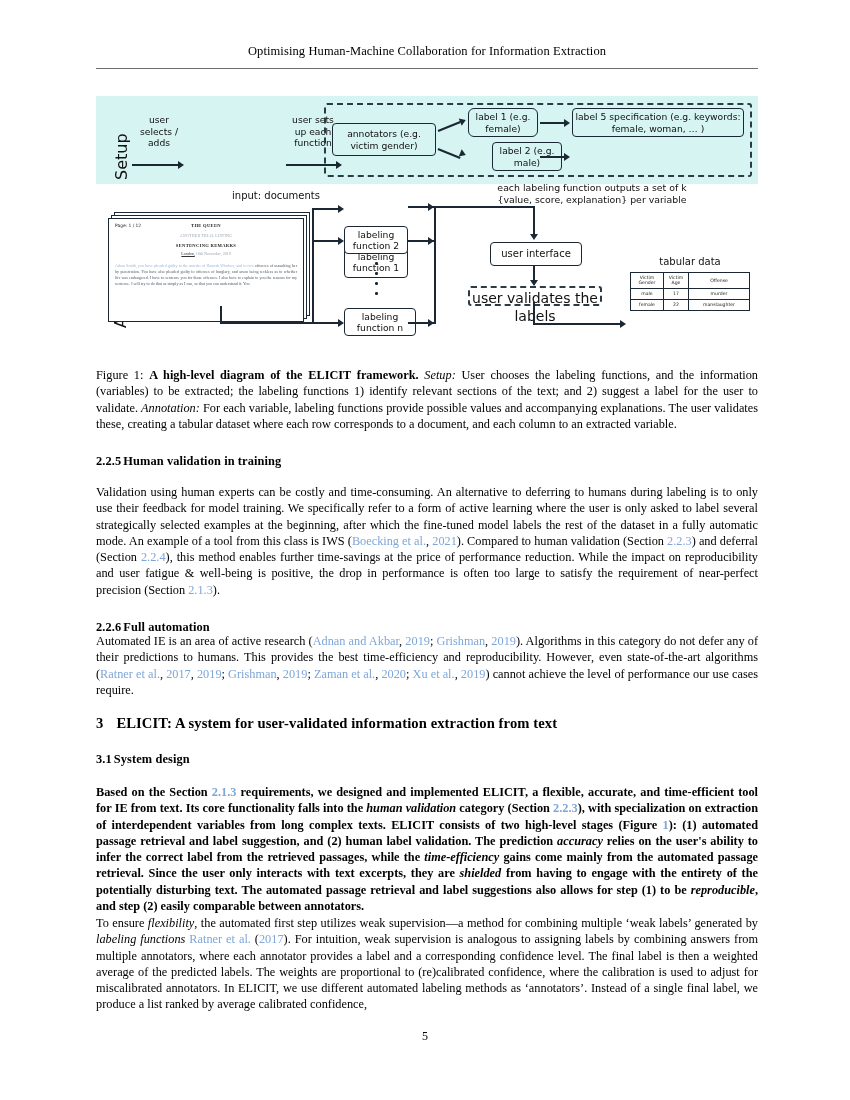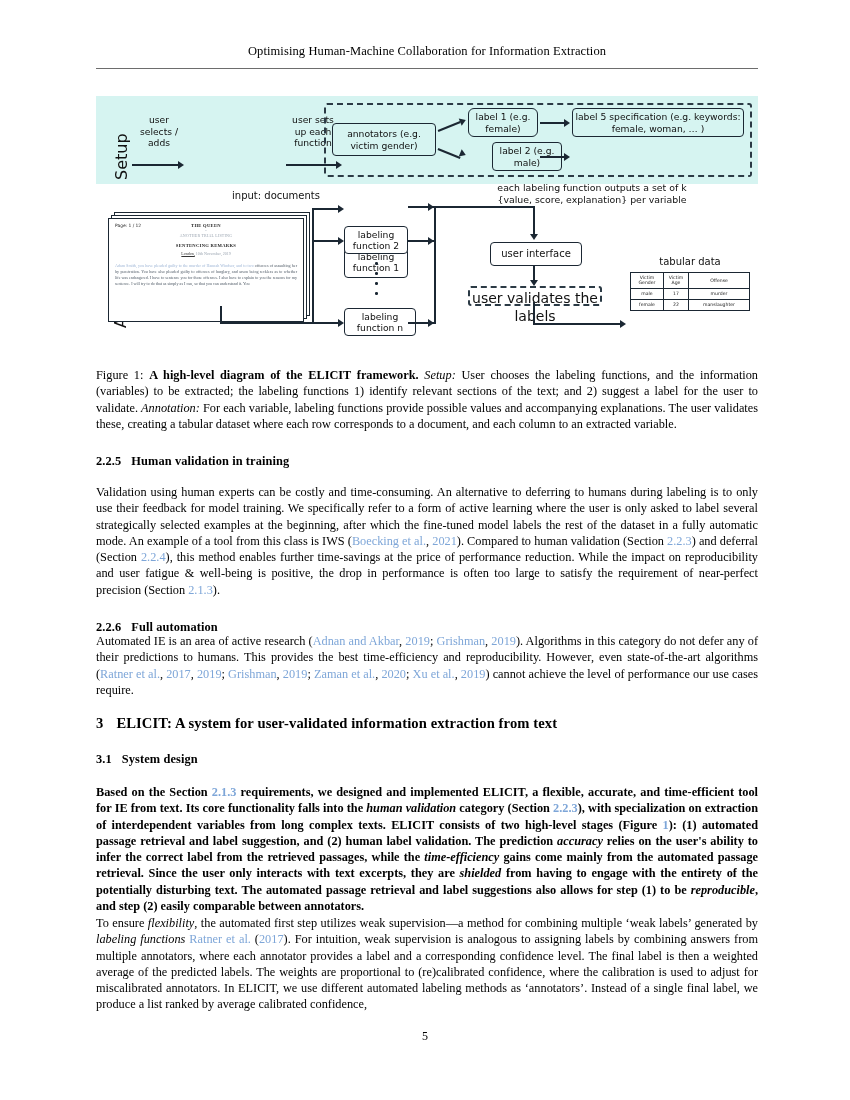--- a/index.html
+++ b/index.html
@@ -227,21 +227,21 @@
     line-height: 16.3px;
     text-align: justify;
     margin: 0;
   }
   h3.sub {
     font-size: 12.4px;
     font-weight: bold;
     margin: 0;
     letter-spacing: .1px;
   }
-  h3.sub .num { margin-right: 10px; }
+  h3.sub .num { margin-right: 2px; }
   h2.sec {
     font-size: 14.6px;
     font-weight: bold;
     margin: 0;
     letter-spacing: .1px;
   }
   h2.sec .num { margin-right: 13px; }
   .cite { color: #7ea6d8; }
   .it { font-style: italic; }
   .bd { font-weight: bold; }

